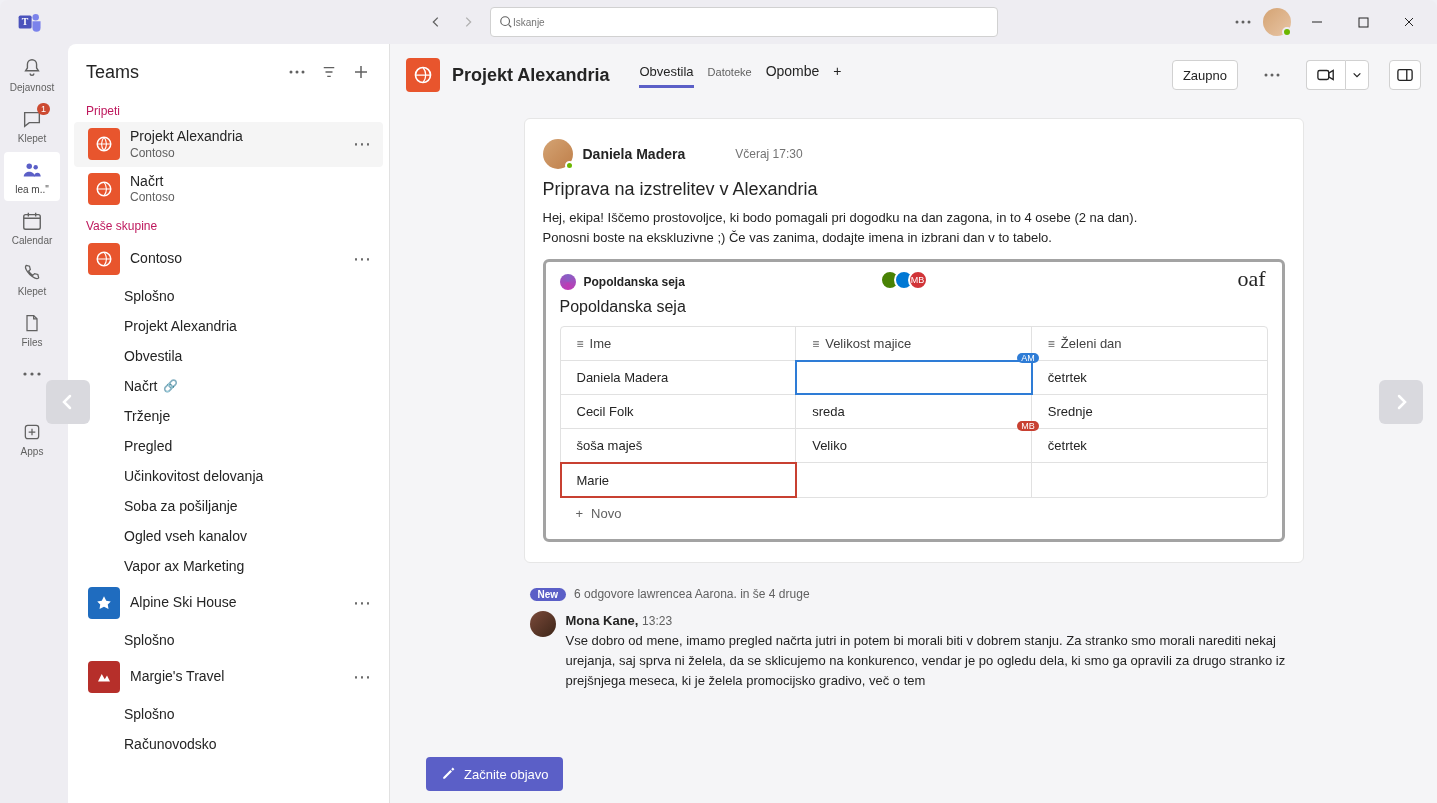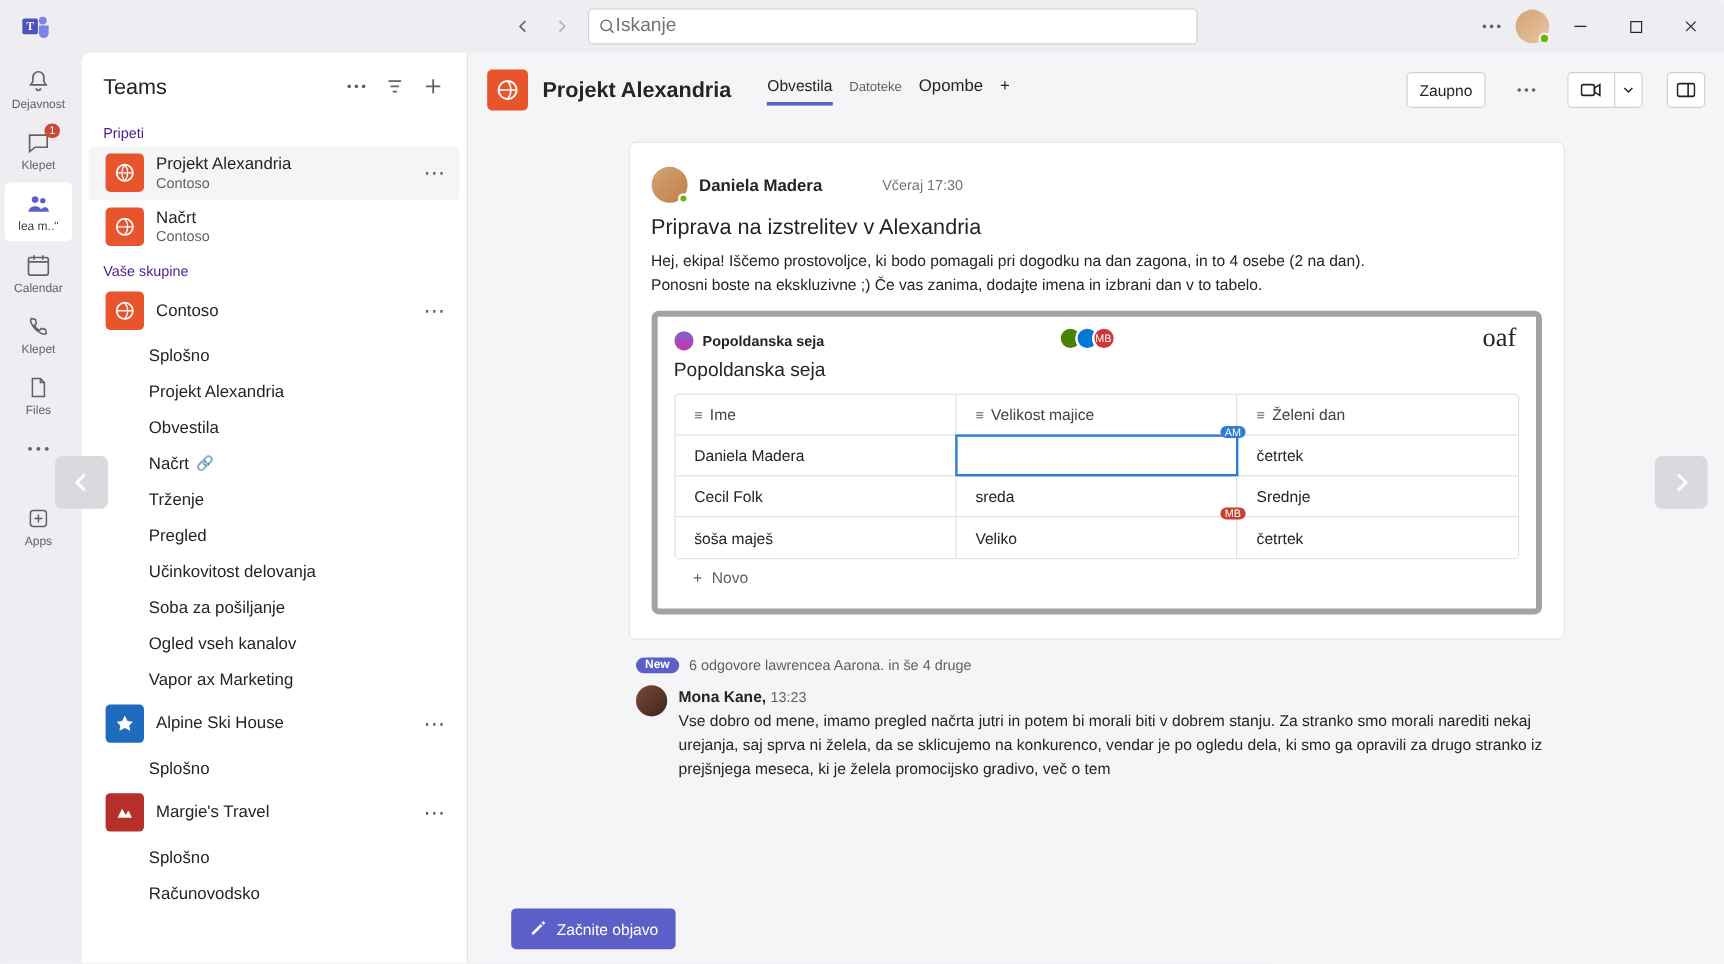--- a/index.html
+++ b/index.html
@@ -7,42 +7,42 @@
 .app { display: flex; flex-direction: column; height: 100%; background: #eeedf2; border-radius: 8px; }
 
 
 .titlebar { height: 44px; display: flex; align-items: center; padding: 0 8px; }
 .titlebar .logo-box { width: 44px; display:flex; justify-content:center; }
 .teams-logo { width:26px; height:26px; }
 .titlebar .nav-arrows { margin-left: 370px; display: flex; gap: 4px; }
 .icon-btn { width: 28px; height: 28px; display: flex; align-items: center; justify-content: center; border-radius: 4px; cursor: pointer; color: #424242; }
 .search-wrap { flex:0 0 auto; margin-left:8px; }
 .search-box { width: 508px; height: 30px; background: #fff; border: 1px solid #d1d1d1; border-radius: 4px; display: flex; align-items: center; padding: 0 8px; color: #616161; }
-.search-box input { border: none; outline: none; flex: 1; font-size: 16px; color: #6d28d9; background: transparent; }
+.search-box input { border: none; outline: none; flex: 1; font-size: 10px; color: #6d28d9; background: transparent; }
 .titlebar .right-controls { margin-left: auto; display: flex; align-items: center; gap: 6px; }
 .avatar { width: 28px; height: 28px; border-radius: 50%; background: linear-gradient(135deg,#d4a373,#e8c5a5); position: relative; }
 .avatar .presence { position:absolute; bottom:-1px; right:-1px; width:10px; height:10px; border-radius:50%; background:#6bb700; border:2px solid #eeedf2;}
 .win-ctrl { width: 40px; height: 30px; display:flex; align-items:center; justify-content:center; color:#242424; }
 
 
 .content-row { display: flex; flex: 1; min-height: 0; }
 .rail { width: 64px; background: #eeedf2; display: flex; flex-direction: column; align-items: center; padding-top: 6px; gap: 2px; }
 .rail-item { width: 56px; display:flex; flex-direction:column; align-items:center; padding: 6px 0; font-size: 10px; color: #616161; border-radius:4px; cursor:pointer; position:relative;}
 .rail-item.active { background:#fff; color:#444; }
 .rail-item .ricon { width:24px; height:24px; display:flex; align-items:center; justify-content:center; color:#616161; }
 .rail-item.active .ricon { color:#5b5fc7; }
 .rail-item .rlabel { margin-top:2px; }
 .rail-badge { position:absolute; top:2px; right:10px; background:#cc4a31; color:#fff; font-size:9px; border-radius:8px; padding:0 4px; line-height:12px;}
 
 
 .sidebar { width: 322px; background:#fff; border-right:1px solid #e1e1e1; display:flex; flex-direction:column; border-radius:8px 0 0 0; margin-left:4px;}
 .sidebar-head { display:flex; align-items:center; padding: 14px 14px 10px 18px; }
 .sidebar-head h2 { font-size:18px; font-weight:400; flex:1; }
 .sidebar-head .hicons { display:flex; gap:4px; }
-.section-label { font-size:12px; color:#4c1d95; padding: 8px 18px 4px; }
+.section-label { font-size:12px; color:#be185d; padding: 8px 18px 4px; }
 .team-item { display:flex; align-items:center; padding: 6px 12px 6px 14px; gap:10px; border-radius:4px; margin: 0 6px; cursor:pointer;}
 .team-item.active { background:#f5f5f5; }
 .team-tile { width:32px; height:32px; border-radius:4px; display:flex; align-items:center; justify-content:center; color:#fff; font-weight:600; flex-shrink:0;}
 .tile-orange{ background:#e8552d;} .tile-blue{background:#1f6cbf;} .tile-red{background:#b62f2a;}
 .team-text { display:flex; flex-direction:column; line-height:1.25; flex:1; min-width:0;}
 .team-text .tname { font-size:14px; }
 .team-text .tsub { font-size:12px; color:#616161; }
 .channel { padding: 7px 12px 7px 56px; font-size:14px; color:#242424; cursor:pointer; display:flex; align-items:center; gap:6px;}
 .channel .extra-ic{ font-size:12px; color:#616161;}
 .team-more { color:#616161; font-size:18px; line-height:1; }
@@ -65,21 +65,21 @@
 
 .timeline { flex:1; overflow-y:auto; padding: 12px 36px 70px 36px; }
 .post { background:#fff; border:1px solid #e6e6e6; border-radius:6px; padding:20px 18px; margin: 0 auto; max-width: 780px;}
 .post-head { display:flex; align-items:center; gap:10px; }
 .post-avatar { width:30px; height:30px; border-radius:50%; background:linear-gradient(135deg,#d4a373,#bf7f4a); position:relative;}
 .post-avatar .presence{position:absolute; bottom:-1px; right:-1px; width:9px;height:9px;border-radius:50%;background:#6bb700;border:2px solid #fff;}
 .post-author{ font-weight:600; font-size:14px;}
 .post-time{ font-size:12px; color:#737373; margin-left:40px;}
 .post-title{ font-size:18px; margin-top:10px;}
 .post-body{ font-size:13px; color:#242424; margin-top:8px; line-height:1.5;}
-.loop-card{ border:5px solid #a3a3a3; border-radius:6px; margin-top:12px; padding:12px 14px 10px; position:relative;}
+.loop-card{ border:3px solid #a3a3a3; border-radius:6px; margin-top:12px; padding:12px 14px 10px; position:relative;}
 .loop-head{ display:flex; align-items:center; gap:8px;}
 .loop-logo{ width:16px; height:16px; border-radius:50%; background: conic-gradient(#8661c5,#c239b3,#8661c5);}
 .loop-name{ font-size:12px; font-weight:600;}
 .loop-avatars{ position:absolute; top:8px; left:340px; display:flex;}
 .mini-av{ width:20px;height:20px;border-radius:50%; border:2px solid #fff; margin-left:-6px; font-size:9px; display:flex;align-items:center;justify-content:center; color:#fff;}
 .av1{background:#498205;} .av2{background:#0078d4;} .av3{background:#d13438;}
 .loop-brand{ position:absolute; top:4px; right:16px; font-size:22px; font-family: Georgia, serif;}
 .loop-title{ font-size:16px; margin-top:8px;}
 .tbl{ border:1px solid #e1e1e1; border-radius:4px; margin-top:10px; font-size:13px;}
 .tbl-row{ display:flex; border-bottom:1px solid #e1e1e1; min-height:34px;}
@@ -87,21 +87,21 @@
 .tbl-cell{ flex:1; padding:7px 16px; border-right:1px solid #e1e1e1; display:flex; align-items:center; gap:6px; position:relative;}
 .tbl-cell:last-child{border-right:none;}
 .tbl-header .tbl-cell{ color:#424242; font-weight:400;}
 .col-ic{ color:#616161; font-size:12px;}
 .cell-focus{ outline:2px solid #2e7cd6; outline-offset:-1px;}
 .cell-red{ outline:2px solid #c84031; outline-offset:-1px;}
 .cursor-badge{ position:absolute; top:-8px; right:-8px; background:#2e7cd6; color:#fff; font-size:9px; border-radius:8px; padding:0 4px;}
 .cursor-badge.red{ background:#c84031;}
 .addrow{ padding:8px 16px; color:#616161; font-size:13px; display:flex; align-items:center; gap:8px; cursor:pointer;}
 
-.replies-line{ max-width:780px; margin: 14px auto 0; display:flex; align-items:center; gap:8px; font-size:12px; color:#616161; padding-left:6px;}
+.replies-line{ max-width:780px; margin: 24px auto 0; display:flex; align-items:center; gap:8px; font-size:12px; color:#616161; padding-left:6px;}
 .new-pill{ background:#5b5fc7; color:#fff; font-size:10px; border-radius:10px; padding:1px 8px; font-weight:600;}
 .reply-block{ max-width:780px; margin: 10px auto 0; display:flex; gap:10px; padding-left:6px;}
 .reply-av{ width:26px;height:26px;border-radius:50%; background:linear-gradient(135deg,#7b4a3a,#3d2518); flex-shrink:0;}
 .reply-text{ font-size:13px; line-height:1.55; color:#242424;}
 .reply-author{ font-weight:600; font-size:13px;}
 .reply-time{ font-size:12px; color:#616161;}
 
 .compose-wrap{ position:absolute; bottom:12px; left:36px; }
 .compose-btn{ background:#5b5fc7; color:#fff; border:none; border-radius:4px; height:34px; padding:0 14px; font-size:13px; display:flex; align-items:center; gap:8px; cursor:pointer;} 
 .floater-left{ position:fixed; left:46px; top:380px; width:44px;height:44px;border-radius:6px;background:#d9d9de;display:flex;align-items:center;justify-content:center;}
@@ -479,20 +479,27 @@
                 <div class="tbl-cell">Srednje</div>
               </div>
               <div class="tbl-row">
                 <div class="tbl-cell">šoša maješ</div>
                 <div class="tbl-cell">
                     <span>Veliko</span>
                     <span class="cursor-badge red">MB</span>
                   </div>
                 <div class="tbl-cell">četrtek</div>
               </div>
+              <div class="tbl-row">
+                <div class="tbl-cell cell-red">
+                    <span>Marie</span>
+                  </div>
+                <div class="tbl-cell"></div>
+                <div class="tbl-cell"></div>
+              </div>
             </div>
             <div class="addrow">
                 <span>+</span>
                 <span>Novo</span>
               </div>
           </div>
         </div>
 
         <div class="replies-line">
           <span class="new-pill">New</span>

